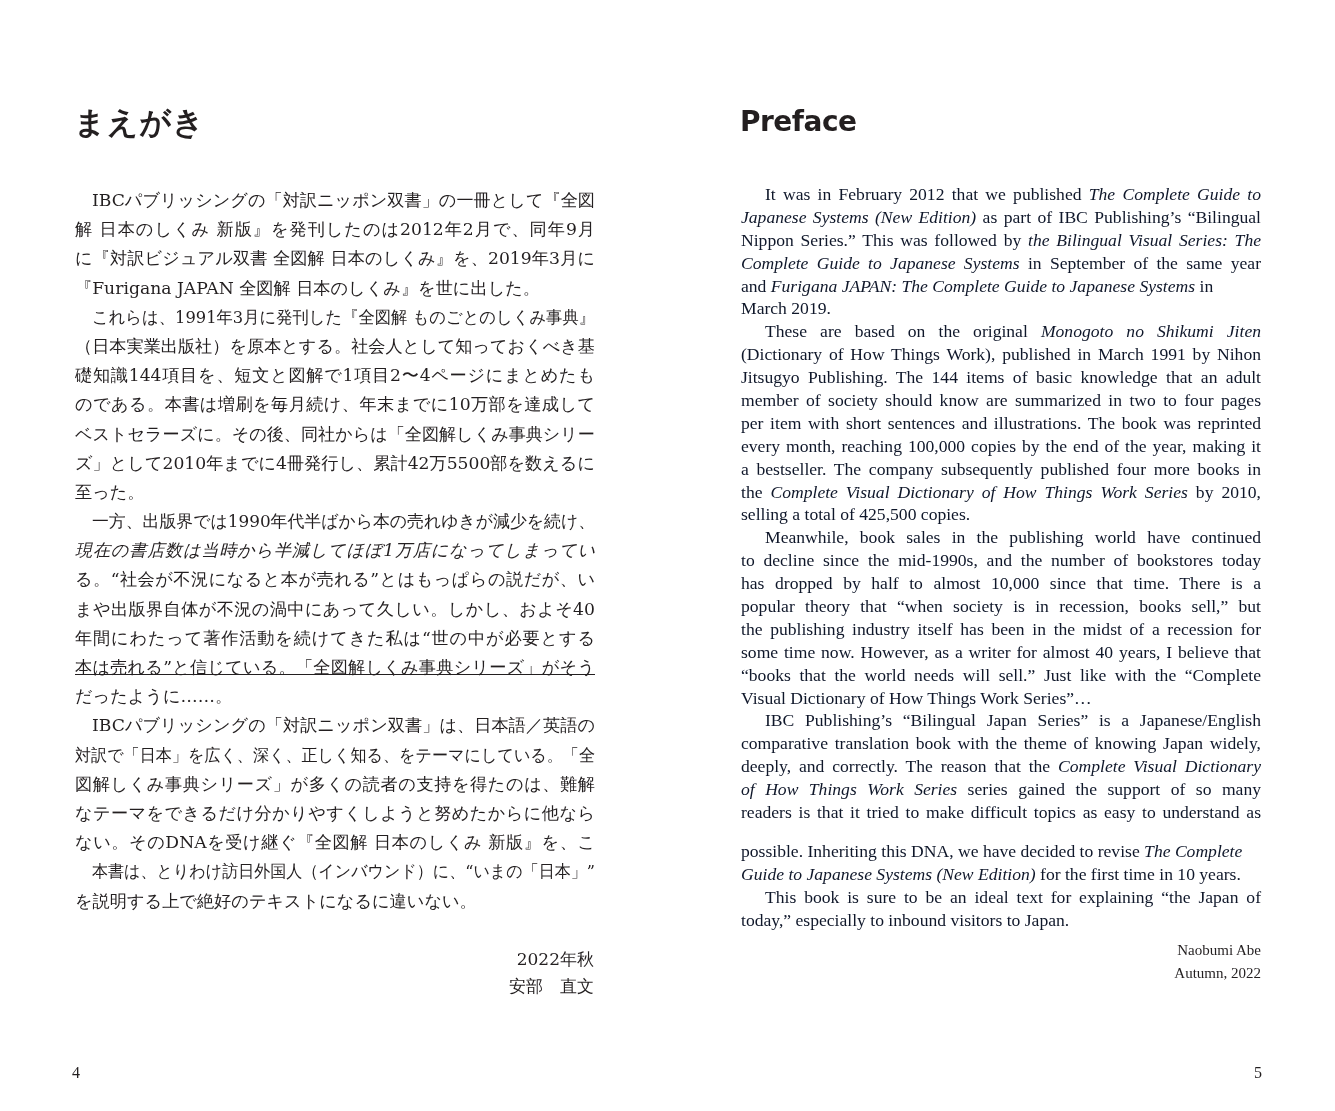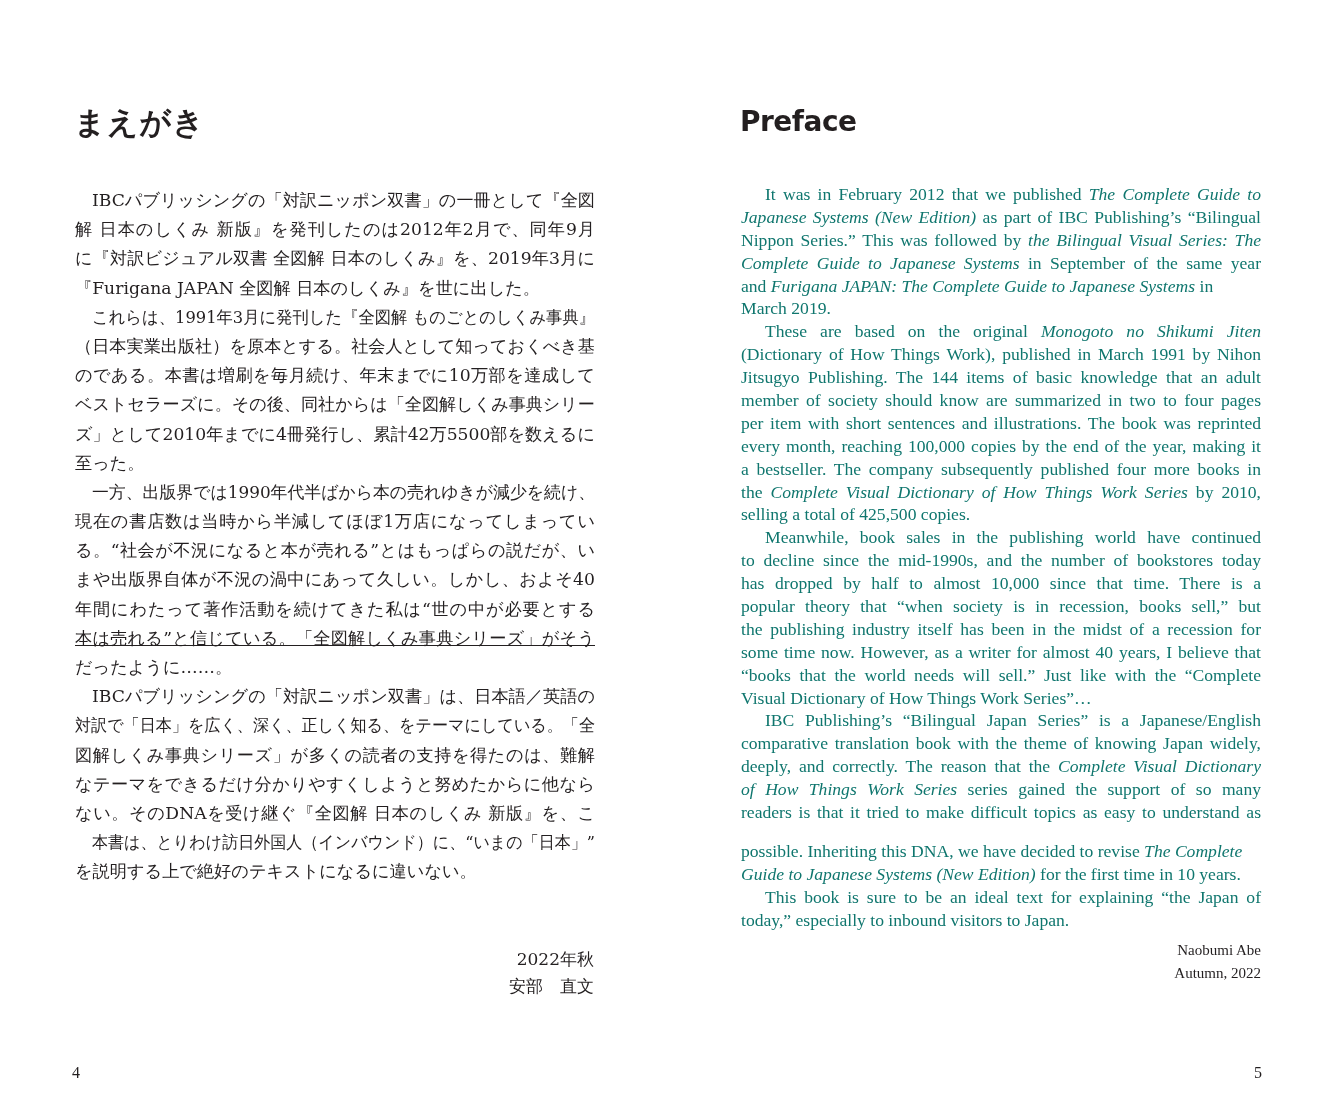--- a/index.html
+++ b/index.html
@@ -73,21 +73,21 @@
     }
 
     .body-en {
       position: absolute;
       left: 74px;
       top: 183px;
       width: 520px;
       font-family: "Liberation Serif", serif;
       font-size: 17.6px;
       line-height: 22.9px;
-      color: #0f766e;
+      color: #0f172a;
     }
     .body-en .line {
       display: block;
       white-space: nowrap;
       text-align: justify;
       text-align-last: justify;
       height: 22.9px;
     }
     .body-en .line.last {
       text-align-last: left;
@@ -135,28 +135,29 @@
   <div class="body-ja" id="body-ja">
       <div>
         <span class="line indent" style="text-align-last: left;"><span style="white-space: nowrap; display: inline-block; transform-origin: left center; transform: scaleX(0.9992);">IBCパブリッシングの「対訳ニッポン双書」の一冊として『全図</span></span>
         <span class="line"><span style="white-space: nowrap;">解 日本のしくみ 新版』を発刊したのは2012年2月で、同年9月</span></span>
         <span class="line"><span style="white-space: nowrap;">に『対訳ビジュアル双書 全図解 日本のしくみ』を、2019年3月に</span></span>
         <span class="line last"><span style="white-space: nowrap;">『Furigana JAPAN 全図解 日本のしくみ』を世に出した。</span></span>
       </div>
       <div>
         <span class="line indent" style="text-align-last: left;"><span style="white-space: nowrap; display: inline-block; transform-origin: left center; transform: scaleX(0.9486);">これらは、1991年3月に発刊した『全図解 ものごとのしくみ事典』</span></span>
         <span class="line" style="text-align-last: left;"><span style="white-space: nowrap; display: inline-block; transform-origin: left center; transform: scaleX(0.9983);">（日本実業出版社）を原本とする。社会人として知っておくべき基</span></span>
+        <span class="line"><span style="white-space: nowrap;">礎知識144項目を、短文と図解で1項目2〜4ページにまとめたも</span></span>
         <span class="line"><span style="white-space: nowrap;">のである。本書は増刷を毎月続け、年末までに10万部を達成して</span></span>
         <span class="line" style="text-align-last: left;"><span style="white-space: nowrap; display: inline-block; transform-origin: left center; transform: scaleX(0.9952);">ベストセラーズに。その後、同社からは「全図解しくみ事典シリー</span></span>
         <span class="line" style="text-align-last: left;"><span style="white-space: nowrap; display: inline-block; transform-origin: left center; transform: scaleX(0.9992);">ズ」として2010年までに4冊発行し、累計42万5500部を数えるに</span></span>
         <span class="line last"><span style="white-space: nowrap;">至った。</span></span>
       </div>
       <div>
         <span class="line indent" style="text-align-last: left;"><span style="white-space: nowrap; display: inline-block; transform-origin: left center; transform: scaleX(0.9812);">一方、出版界では1990年代半ばから本の売れゆきが減少を続け、</span></span>
-        <span class="line"><span style="white-space: nowrap;">現在の書店数は当時から半減してほぼ1万店になってしまってい</span></span>
+        <span class="line"><span style="white-space: nowrap; font-style: italic;">現在の書店数は当時から半減してほぼ1万店になってしまってい</span></span>
         <span class="line"><span style="white-space: nowrap;">る。“社会が不況になると本が売れる”とはもっぱらの説だが、い</span></span>
         <span class="line"><span style="white-space: nowrap;">まや出版界自体が不況の渦中にあって久しい。しかし、およそ40</span></span>
         <span class="line"><span style="white-space: nowrap;">年間にわたって著作活動を続けてきた私は“世の中が必要とする</span></span>
         <span class="line"><span style="white-space: nowrap; text-decoration: underline;">本は売れる”と信じている。「全図解しくみ事典シリーズ」がそう</span></span>
         <span class="line last"><span style="white-space: nowrap;">だったように……。</span></span>
       </div>
       <div>
         <span class="line indent"><span style="white-space: nowrap;">IBCパブリッシングの「対訳ニッポン双書」は、日本語／英語の</span></span>
         <span class="line" style="text-align-last: left;"><span style="white-space: nowrap; display: inline-block; transform-origin: left center; transform: scaleX(0.9352);">対訳で「日本」を広く、深く、正しく知る、をテーマにしている。「全</span></span>
         <span class="line"><span style="white-space: nowrap;">図解しくみ事典シリーズ」が多くの読者の支持を得たのは、難解</span></span>

